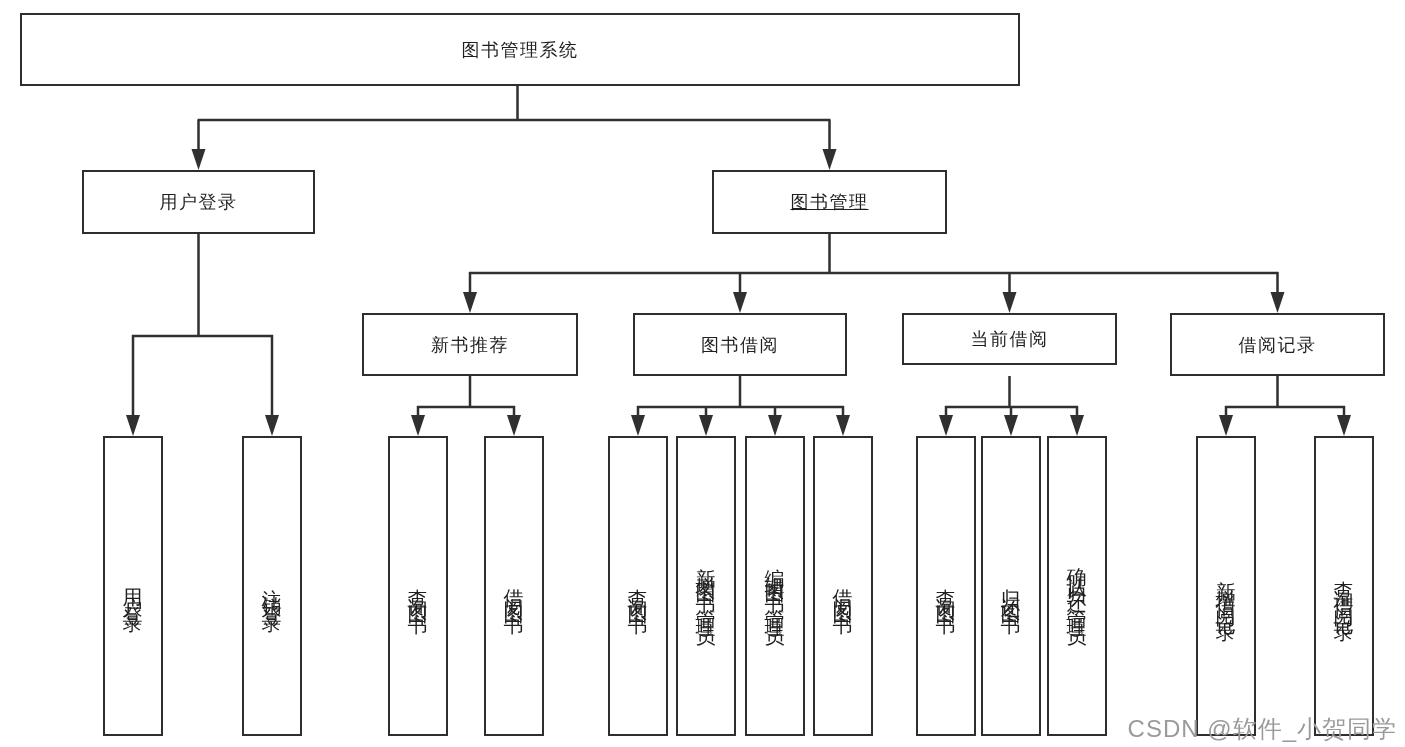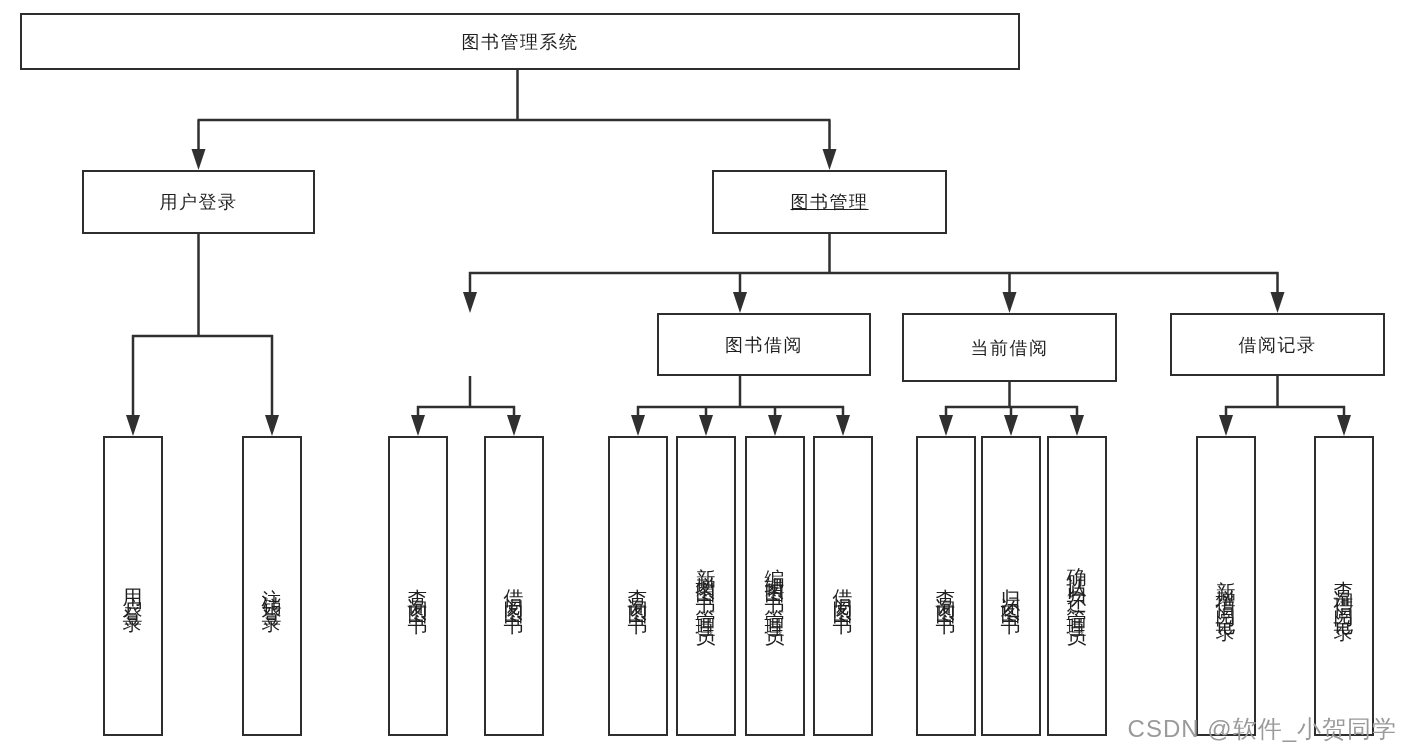--- a/index.html
+++ b/index.html
@@ -31,26 +31,26 @@
   .h-node { font-size: 18px; letter-spacing: 1.5px; }
   .v-node .vtext {
     writing-mode: vertical-rl;
     text-orientation: mixed;
     font-size: 20px;
     letter-spacing: 0.42em;
     line-height: 1;
     margin-bottom: -0.42em;
   }
   
-  #n-root      { left: 20px;   top: 13px;  width: 1000px; height: 57px; }
+  #n-root      { left: 20px;   top: 13px;  width: 1000px; height: 73px; }
   #n-login     { left: 82px;   top: 170px; width: 233px;  height: 64px; }
   #n-mgmt      { left: 712px;  top: 170px; width: 235px;  height: 64px; text-decoration: underline; }
   #n-newrec    { left: 362px;  top: 313px; width: 216px;  height: 63px; }
-  #n-borrow    { left: 657px;  top: 313px; width: 214px;  height: 63px; }
-  #n-current   { left: 902px;  top: 313px; width: 215px;  height: 69px; justify-content: center; }
+  #n-borrow    { left: 633px;  top: 313px; width: 214px;  height: 63px; }
+  #n-current   { left: 902px;  top: 313px; width: 215px;  height: 52px; justify-content: center; }
   #n-records   { left: 1170px; top: 313px; width: 215px;  height: 63px; }
   .leaf        { top: 436px; width: 60px; height: 300px; }
   #n-a1 { left: 103px; }  #n-a2 { left: 242px; }
   #n-b1 { left: 388px; }  #n-b2 { left: 484px; }
   #n-c1 { left: 608px; }  #n-c2 { left: 676px; }  #n-c3 { left: 745px; }  #n-c4 { left: 813px; }
   #n-d1 { left: 916px; }  #n-d2 { left: 981px; }  #n-d3 { left: 1047px; }
   #n-e1 { left: 1196px; } #n-e2 { left: 1314px; }
   .watermark {
     position: absolute;
     right: 8px;
@@ -109,20 +109,23 @@
     <span>图书管理系统</span>
   </div>
 
   <div class="node h-node" id="n-login">
     <span>用户登录</span>
   </div>
   <div class="node h-node" id="n-mgmt">
     <span>图书管理</span>
   </div>
 
+  <div class="node h-node" id="n-newrec">
+    <span>新书推荐</span>
+  </div>
   <div class="node h-node" id="n-borrow">
     <span>图书借阅</span>
   </div>
   <div class="node h-node" id="n-current">
     <span>当前借阅</span>
   </div>
   <div class="node h-node" id="n-records">
     <span>借阅记录</span>
   </div>
 

